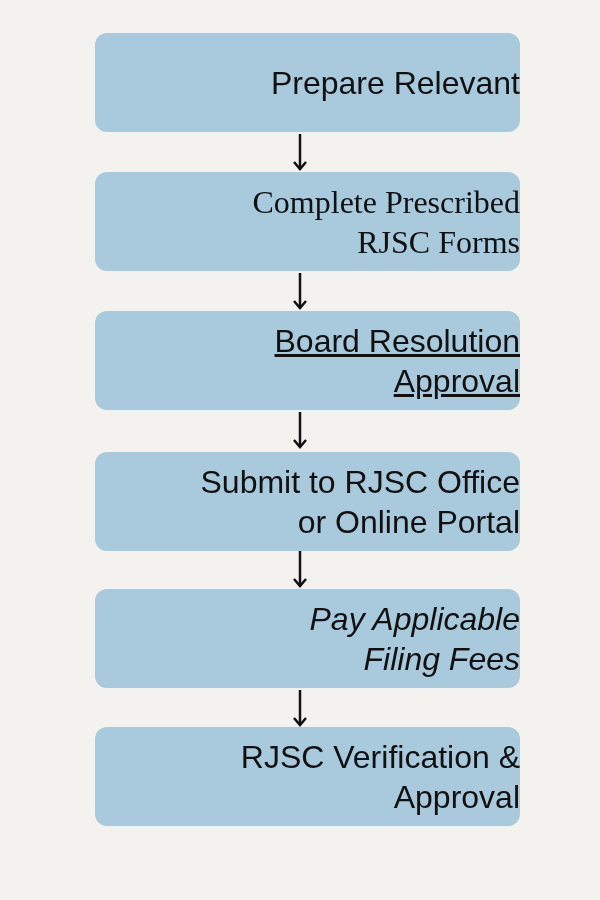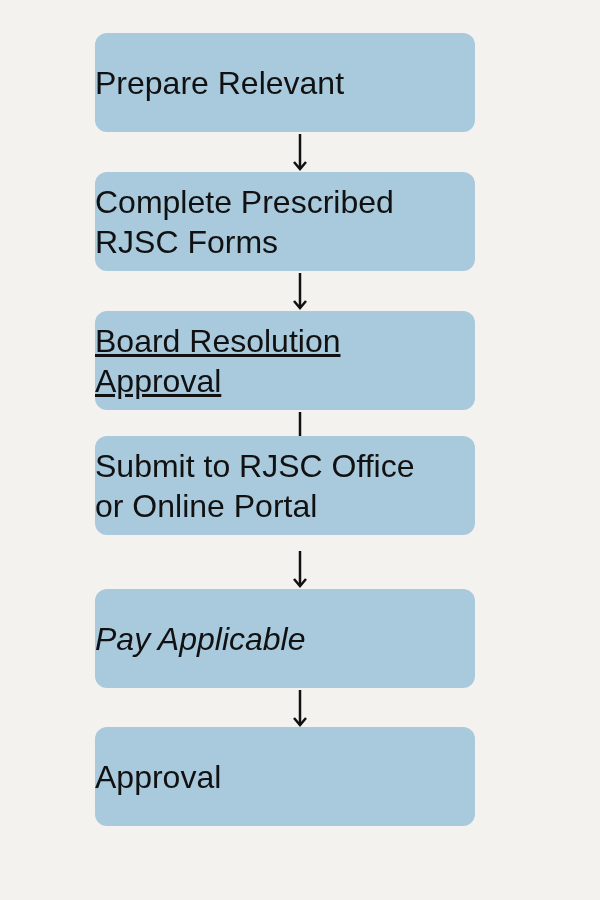--- a/index.html
+++ b/index.html
@@ -4,25 +4,25 @@
 <style>
   html, body { margin: 0; padding: 0; }
   body {
     width: 600px; height: 900px; overflow: hidden;
     background: #f4f2ef;
     font-family: "Liberation Sans", "DejaVu Sans", sans-serif;
     position: relative;
   }
   .box {
     position: absolute;
-    left: 95px; width: 380px; height: 99px;
+    left: 95px; width: 425px; height: 99px;
     background: #a9c9dd;
     border-radius: 12px;
     display: flex; flex-direction: column;
-    align-items: flex-start; justify-content: center;
+    align-items: flex-end; justify-content: center;
     color: #111;
     font-size: 32px;
     line-height: 40px;
     text-align: center;
   }
   .box span { display: block; white-space: nowrap; }
   .arrow {
     position: absolute;
     left: 293px; width: 14px; height: 40px;
   }
@@ -33,52 +33,54 @@
 <div>
 
   <div class="box" style="top:33px;">
     <span>Prepare Relevant</span>
   </div>
   <svg class="arrow" style="top:132px;" viewBox="0 0 14 40">
     <line x1="7" y1="2" x2="7" y2="37" stroke="#111" stroke-width="2.5"></line>
     <polyline points="1,30 7,37 13,30" fill="none" stroke="#111" stroke-width="2.5"></polyline>
   </svg>
 
-  <div class="box" style="top:172px;">
+  <div class="box" style="top:172px;font-family:Liberation Serif, serif;">
     <span>Complete Prescribed</span>
     <span>RJSC Forms</span>
   </div>
   <svg class="arrow" style="top:271px;" viewBox="0 0 14 40">
     <line x1="7" y1="2" x2="7" y2="37" stroke="#111" stroke-width="2.5"></line>
     <polyline points="1,30 7,37 13,30" fill="none" stroke="#111" stroke-width="2.5"></polyline>
   </svg>
 
   <div class="box" style="top:311px;text-decoration:underline;">
     <span>Board Resolution</span>
     <span>Approval</span>
   </div>
   <svg class="arrow" style="top:410px;" viewBox="0 0 14 40">
     <line x1="7" y1="2" x2="7" y2="37" stroke="#111" stroke-width="2.5"></line>
     <polyline points="1,30 7,37 13,30" fill="none" stroke="#111" stroke-width="2.5"></polyline>
   </svg>
 
-  <div class="box" style="top:436px;">
+  <div class="box" style="top:452px;">
     <span>Submit to RJSC Office</span>
     <span>or Online Portal</span>
   </div>
   <svg class="arrow" style="top:549px;" viewBox="0 0 14 40">
     <line x1="7" y1="2" x2="7" y2="37" stroke="#111" stroke-width="2.5"></line>
     <polyline points="1,30 7,37 13,30" fill="none" stroke="#111" stroke-width="2.5"></polyline>
   </svg>
 
   <div class="box" style="top:589px;font-style:italic;">
     <span>Pay Applicable</span>
+    <span>Filing Fees</span>
   </div>
   <svg class="arrow" style="top:688px;" viewBox="0 0 14 40">
     <line x1="7" y1="2" x2="7" y2="37" stroke="#111" stroke-width="2.5"></line>
     <polyline points="1,30 7,37 13,30" fill="none" stroke="#111" stroke-width="2.5"></polyline>
   </svg>
 
   <div class="box" style="top:727px;">
+    <span>RJSC Verification &amp;</span>
     <span>Approval</span>
   </div>
 
 </div>
 
 </body></html>

